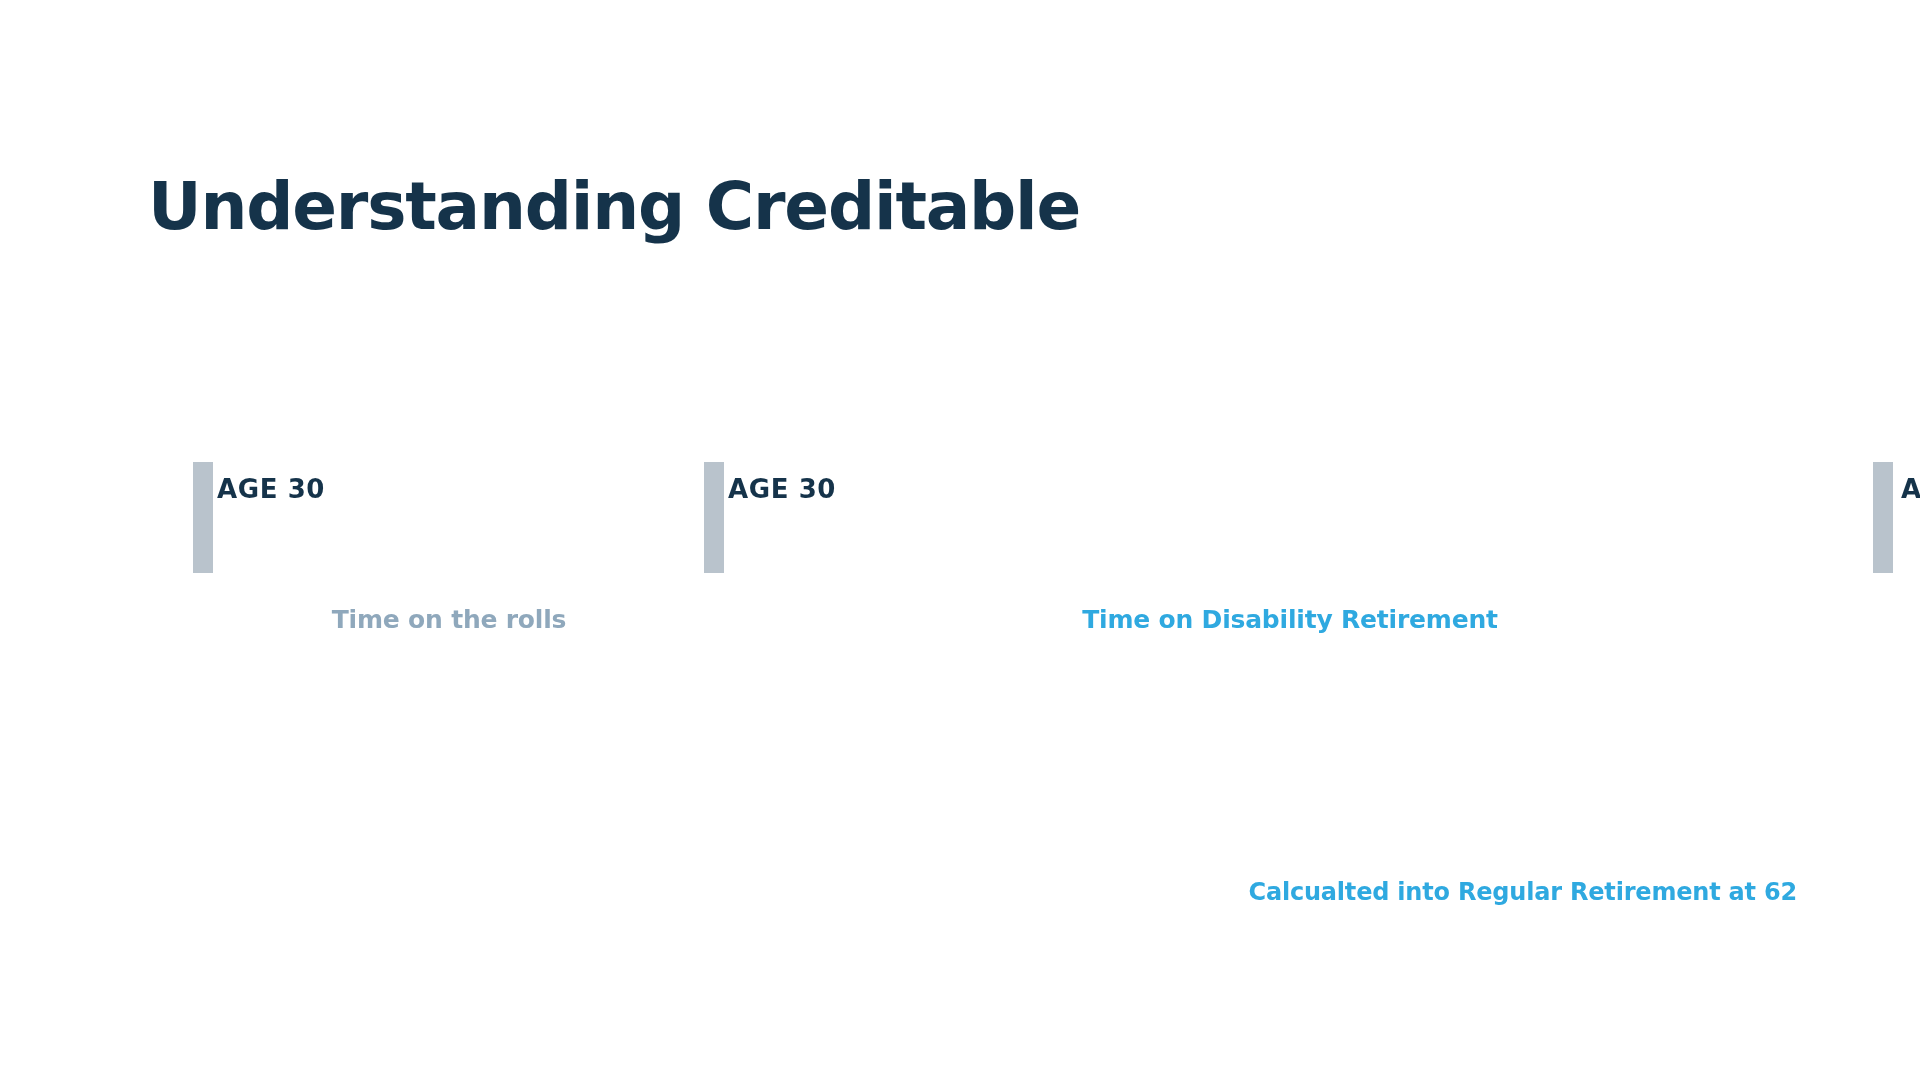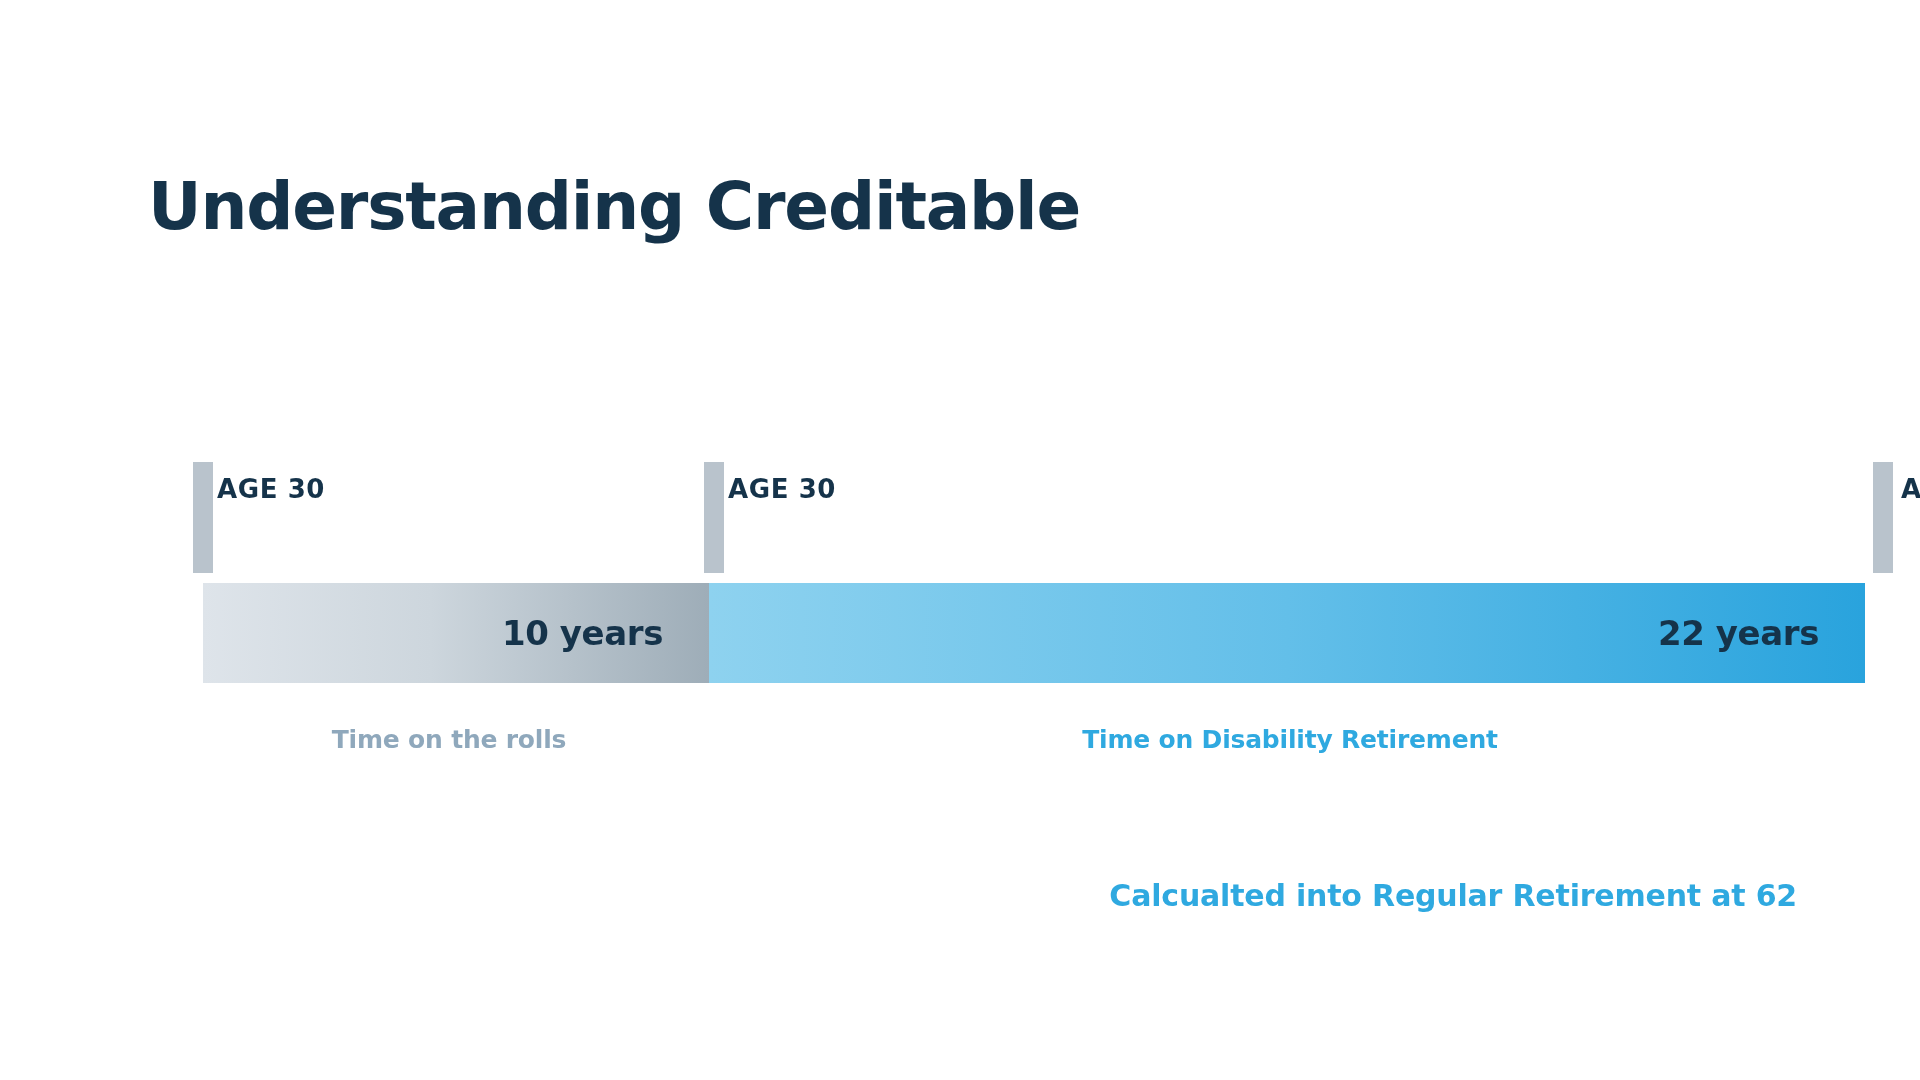--- a/index.html
+++ b/index.html
@@ -154,21 +154,21 @@
     font-size: 56px;
     line-height: 1.08;
     letter-spacing: -1px;
     color: #15334a;
     white-space: nowrap;
   }
   .summary-note {
     margin-top: 12px;
     font-family: "DejaVu Sans", sans-serif;
     font-weight: 700;
-    font-size: 30px;
+    font-size: 24px;
     letter-spacing: -0.2px;
     color: #2fa9e0;
     white-space: nowrap;
   }
 </style>
 </head>
 <body>
 
 <div class="canvas">
 
@@ -181,28 +181,20 @@
     <div class="axis-row">
       <div class="tick tick-left"></div>
       <div class="tick tick-mid"></div>
       <div class="tick tick-right"></div>
 
       <div class="age-label age-left">AGE 30</div>
       <div class="age-label age-mid">AGE 30</div>
       <div class="age-label age-right">AGE 62</div>
     </div>
 
-    <div class="bar">
-      <div class="seg seg-rolls">
-        <span class="seg-value">10 years</span>
-      </div>
-      <div class="seg seg-disability">
-        <span class="seg-value">22 years</span>
-      </div>
-    </div>
 
     <div class="captions">
       <div class="caption caption-rolls">Time on the rolls</div>
       <div class="caption caption-disability">Time on Disability Retirement</div>
     </div>
 
   </div>
 
   <div class="summary">
     <div class="summary-note">Calcualted into Regular Retirement at 62</div>

